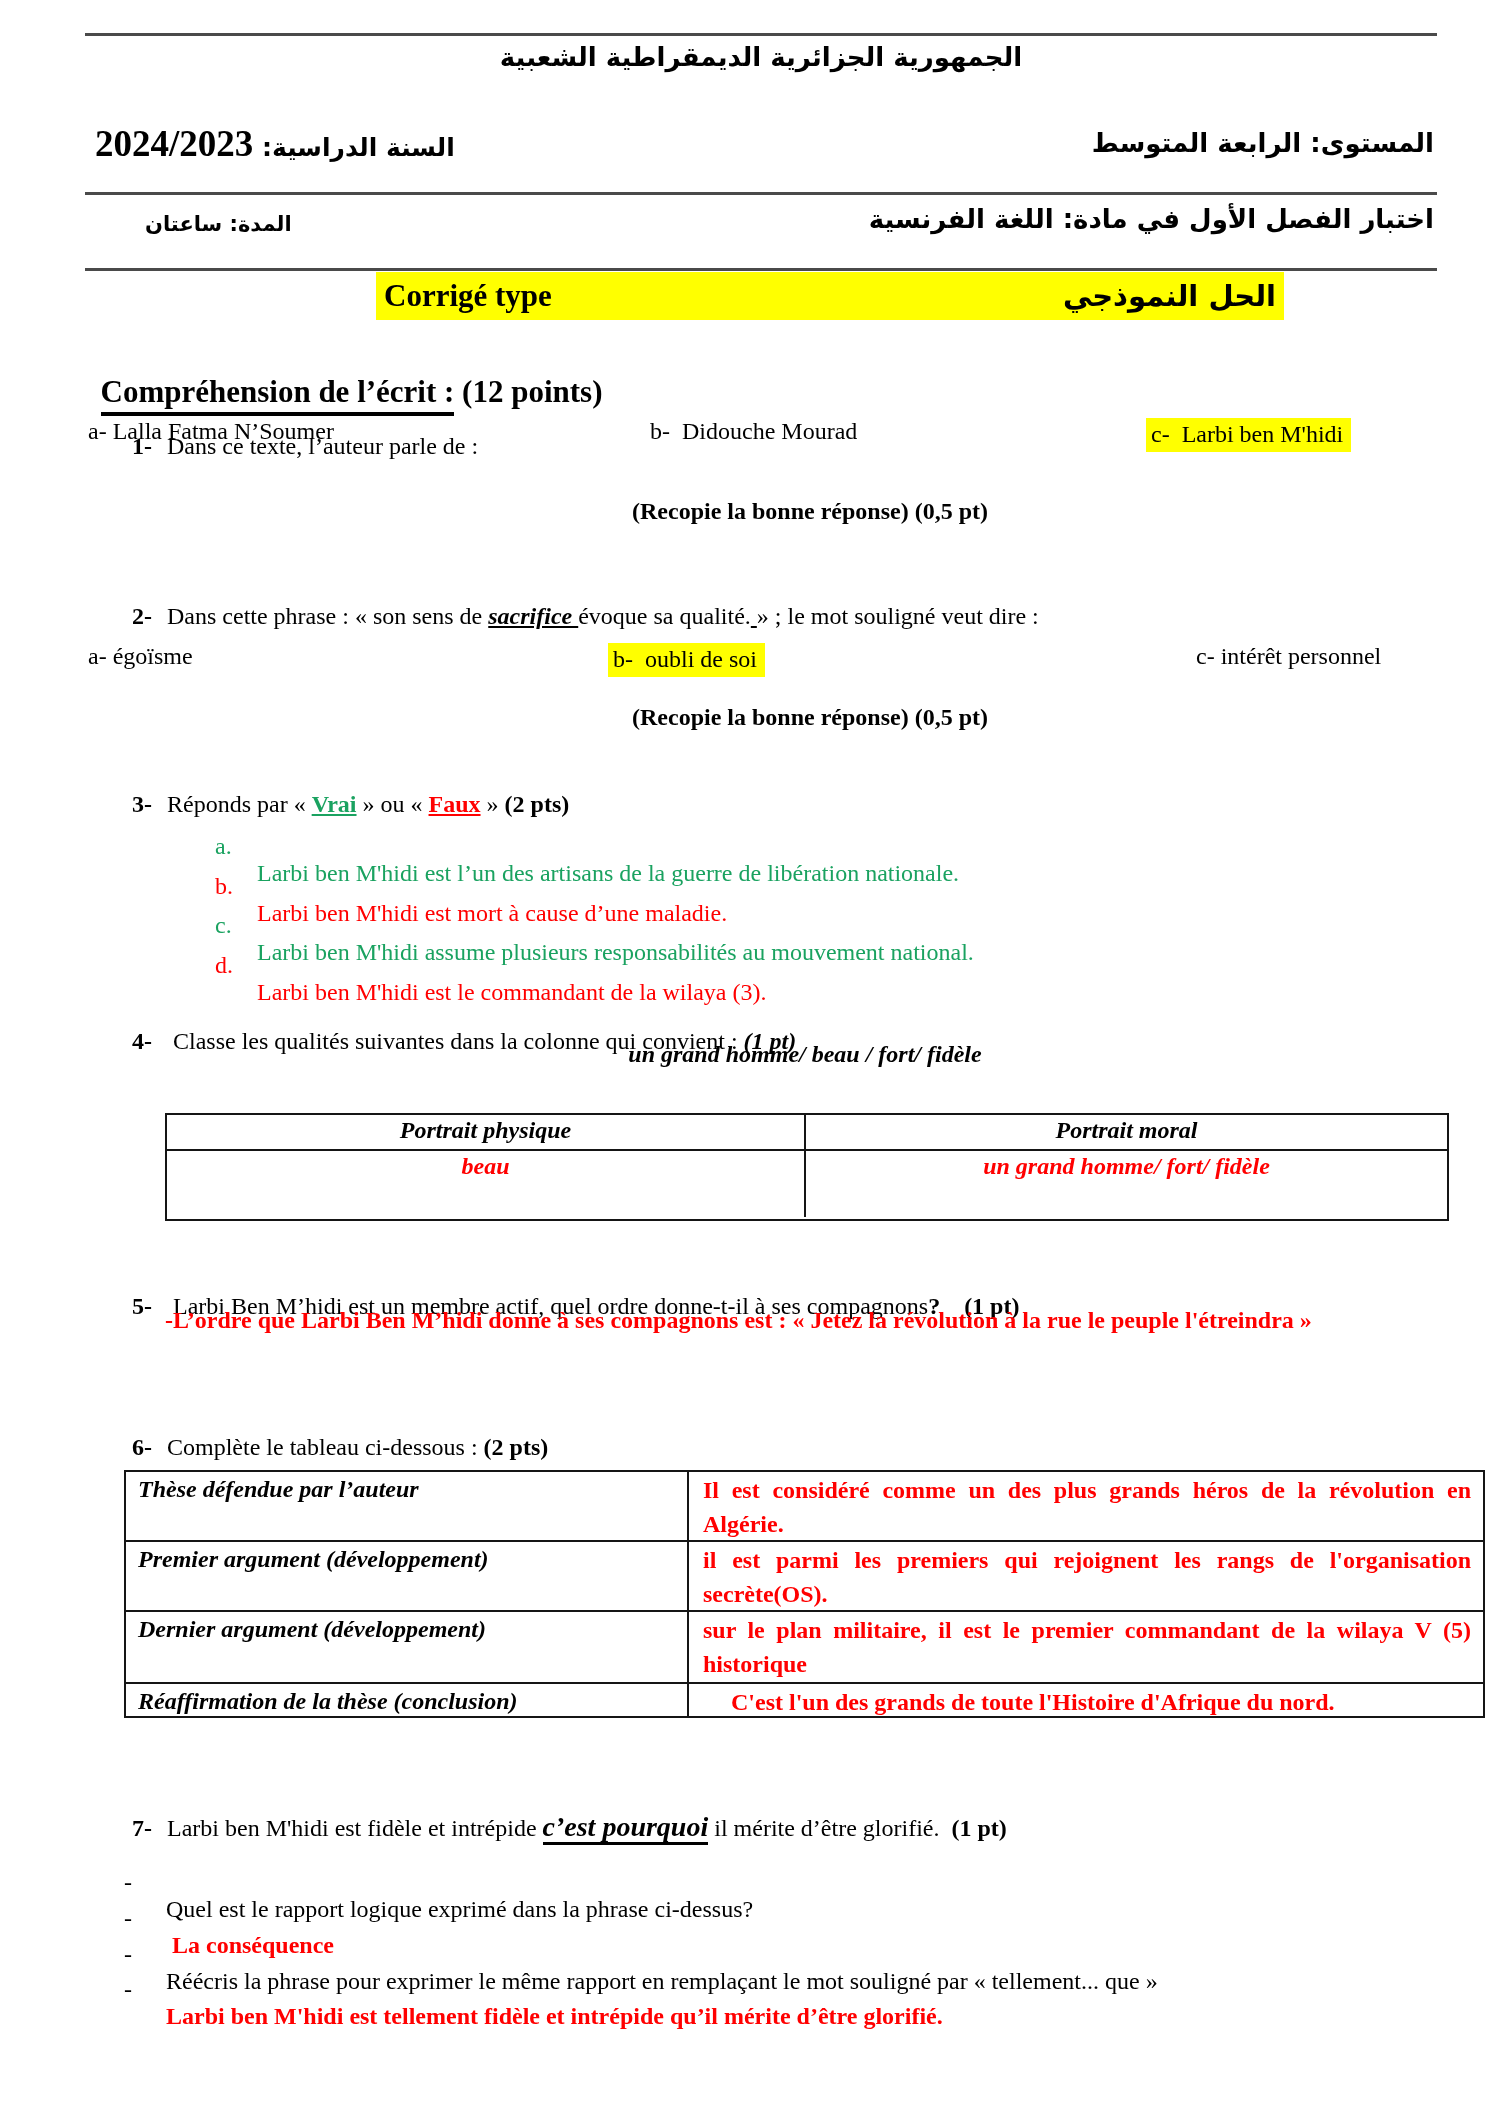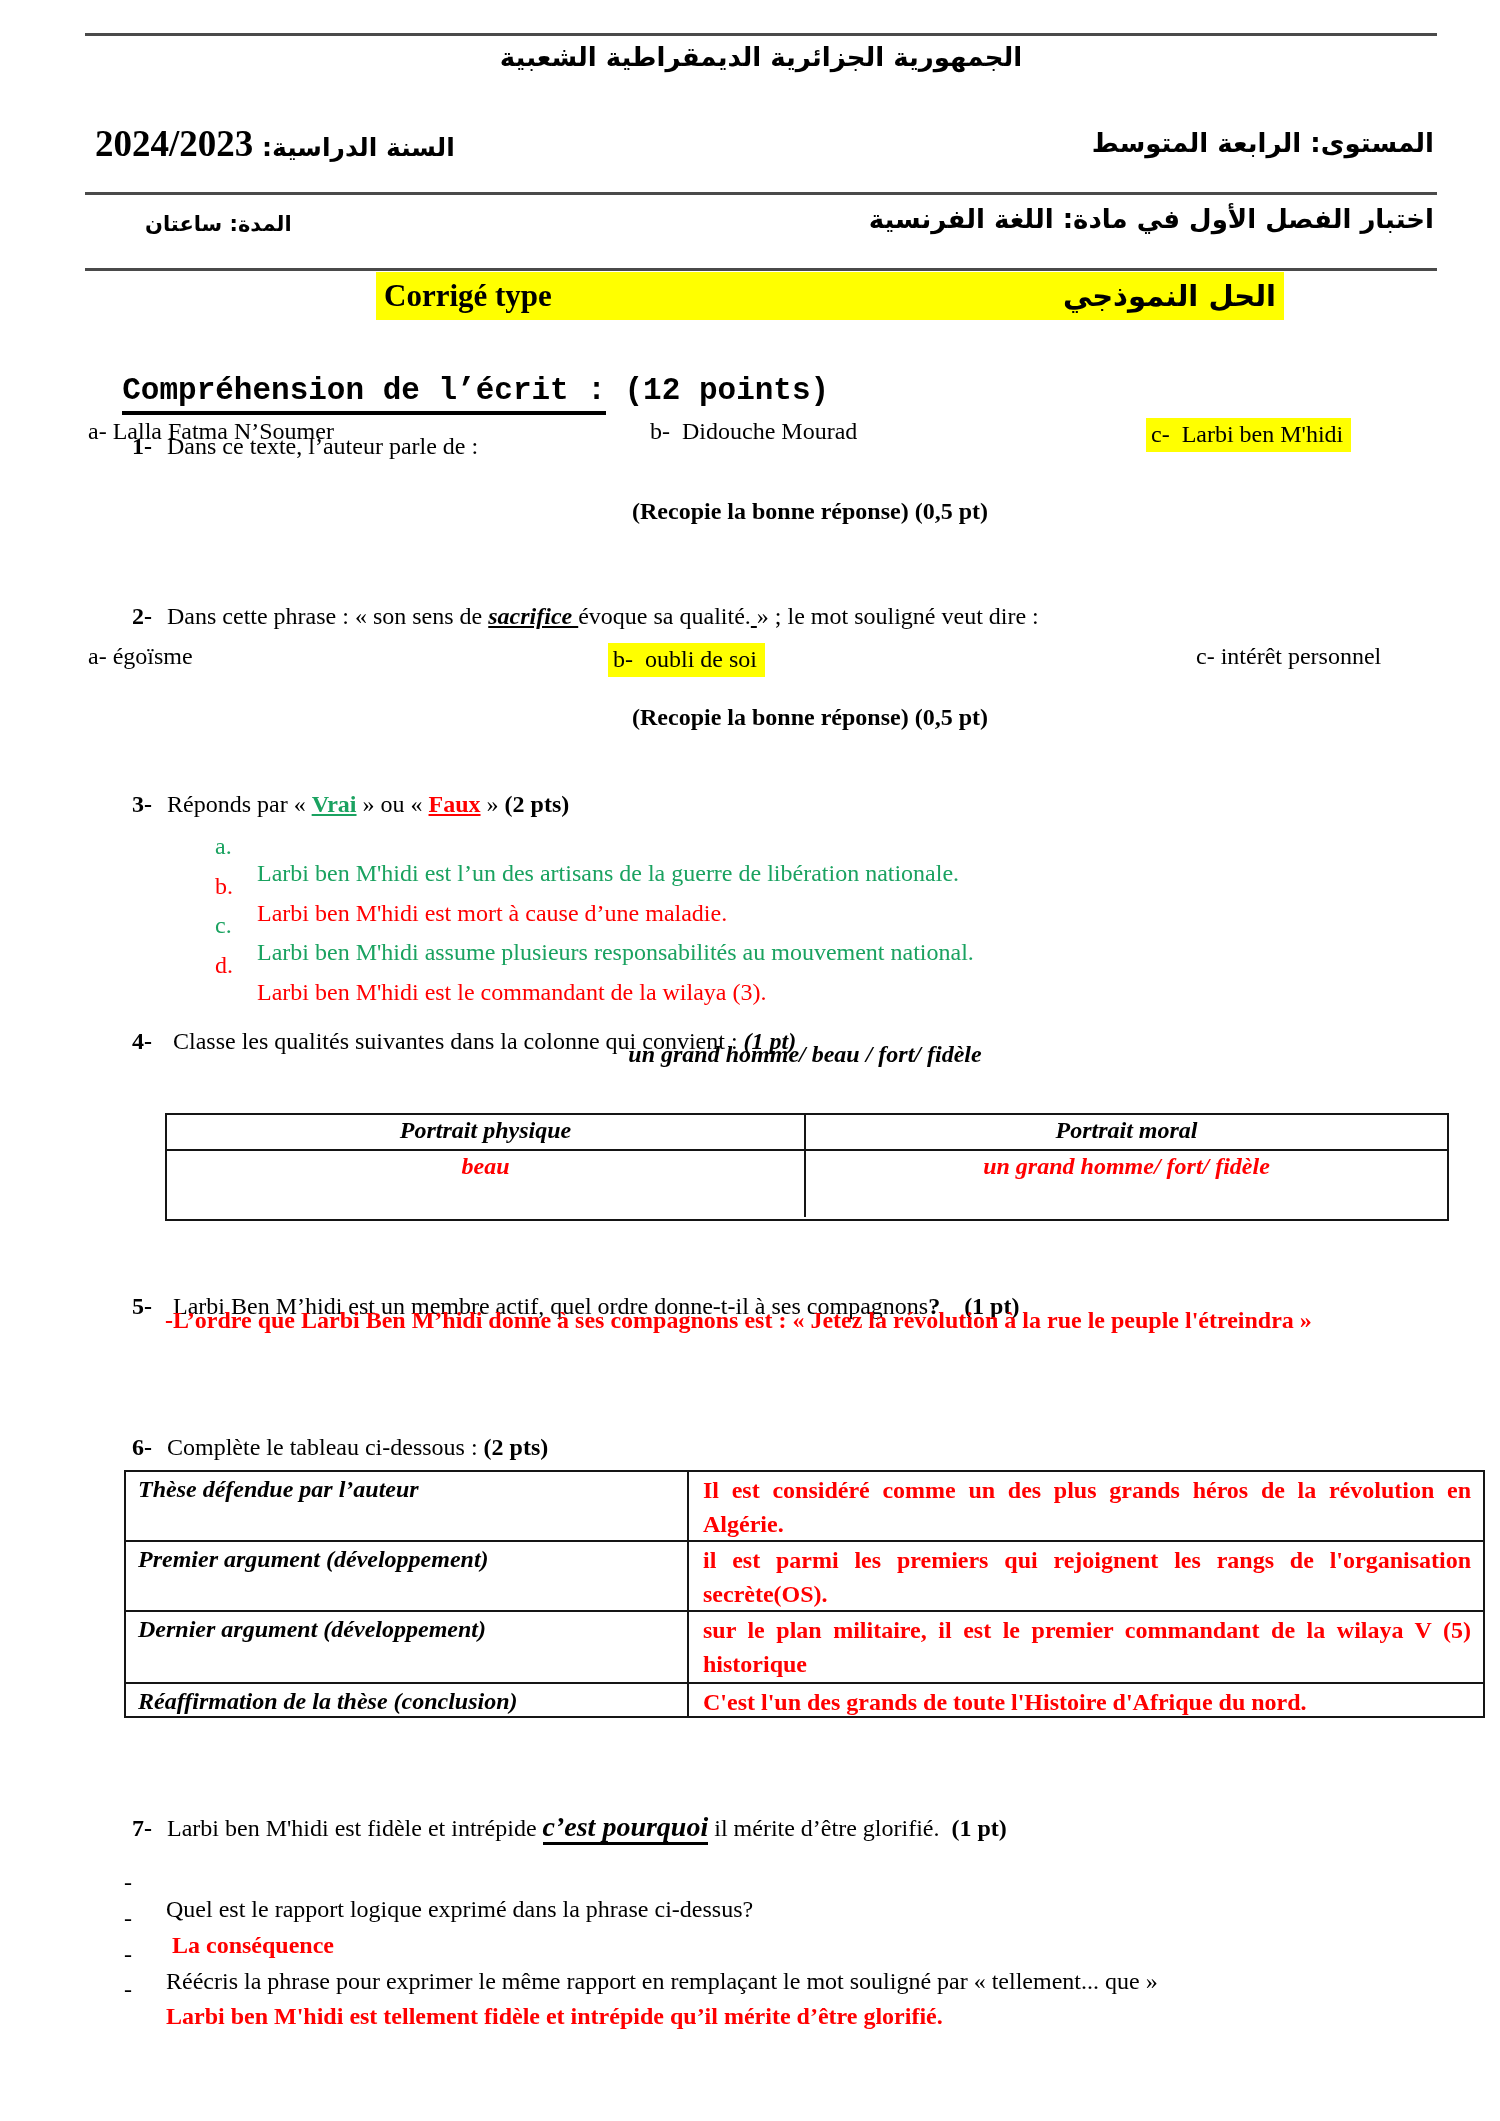--- a/index.html
+++ b/index.html
@@ -23,21 +23,21 @@
   #year .num{font-family:"Liberation Serif",serif;font-size:37px;font-weight:bold;}
   #exam{top:204px;right:66px;font-size:26px;}
   #duration{top:212px;left:145px;font-size:21px;}
   
   #corrige{top:272px;left:376px;width:908px;height:48px;background:#ffff00;
     display:flex;justify-content:space-between;align-items:center;
     padding:0 8px;box-sizing:border-box;}
   .corrige-fr{font-weight:bold;font-size:31px;white-space:pre;}
   .corrige-ar{font-weight:bold;font-size:29px;direction:rtl;white-space:pre;font-family:"DejaVu Sans",sans-serif;}
   
-  #section-heading{top:338px;left:85px;font-size:31px;font-weight:bold;font-family:Liberation Mono, monospace;}
+  #section-heading{top:338px;left:85px;font-size:31px;font-weight:bold;}
   .sec-underline{border-bottom:4px solid #000;padding-bottom:3px;}
   
   .qline{position:absolute;left:120px;white-space:pre;}
   .qnum{font-weight:bold;margin-right:15px;}
   .b{font-weight:bold;}
   .i{font-style:italic;}
   .u{text-decoration:underline;}
   .u2{border-bottom:3px solid #000;}
   .big{font-size:28px;}
   .red{color:#ff0000;}
@@ -75,21 +75,21 @@
   .t1-c2{flex:1;text-align:center;padding-top:2px;}
   #q5{top:1266px;}
   #q5-ans{position:absolute;top:1302px;left:165px;width:1302px;color:#ff0000;
     font-weight:bold;line-height:37px;white-space:normal;}
   #q6{top:1407px;}
   
   #table2{position:absolute;top:1470px;left:124px;width:1361px;
     border:2px solid #151515;box-sizing:border-box;}
   .t2-row{display:flex;box-sizing:border-box;border-top:2px solid #151515;}
   .t2-row:first-child{border-top:none;}
-  .t2-r1{height:68px;}.t2-r2{height:70px;}.t2-r3{height:72px;}.t2-r4{height:34px;}
+  .t2-r1{height:68px;}.t2-r2{height:70px;}.t2-r3{height:72px;}.t2-r4{height:34px;gap:28px;}
   .t2-label{width:563px;border-right:2px solid #151515;box-sizing:border-box;
     font-weight:bold;font-style:italic;padding:1px 8px 0 12px;line-height:33px;white-space:normal;}
   .t2-label span{display:block;}
   .t2-value{flex:1;color:#ff0000;font-weight:bold;text-align:justify;
     padding:1px 12px 0 14px;line-height:34px;white-space:normal;box-sizing:border-box;}
   #q7{top:1784px;}
   .q7-item{position:absolute;left:0;width:1500px;white-space:pre;}
   #q7a{top:1842px;}#q7b{top:1878px;}#q7c{top:1914px;}#q7d{top:1949px;}
   .q7-dash{position:absolute;left:124px;}
   .q7-text{position:absolute;left:166px;white-space:pre;}

